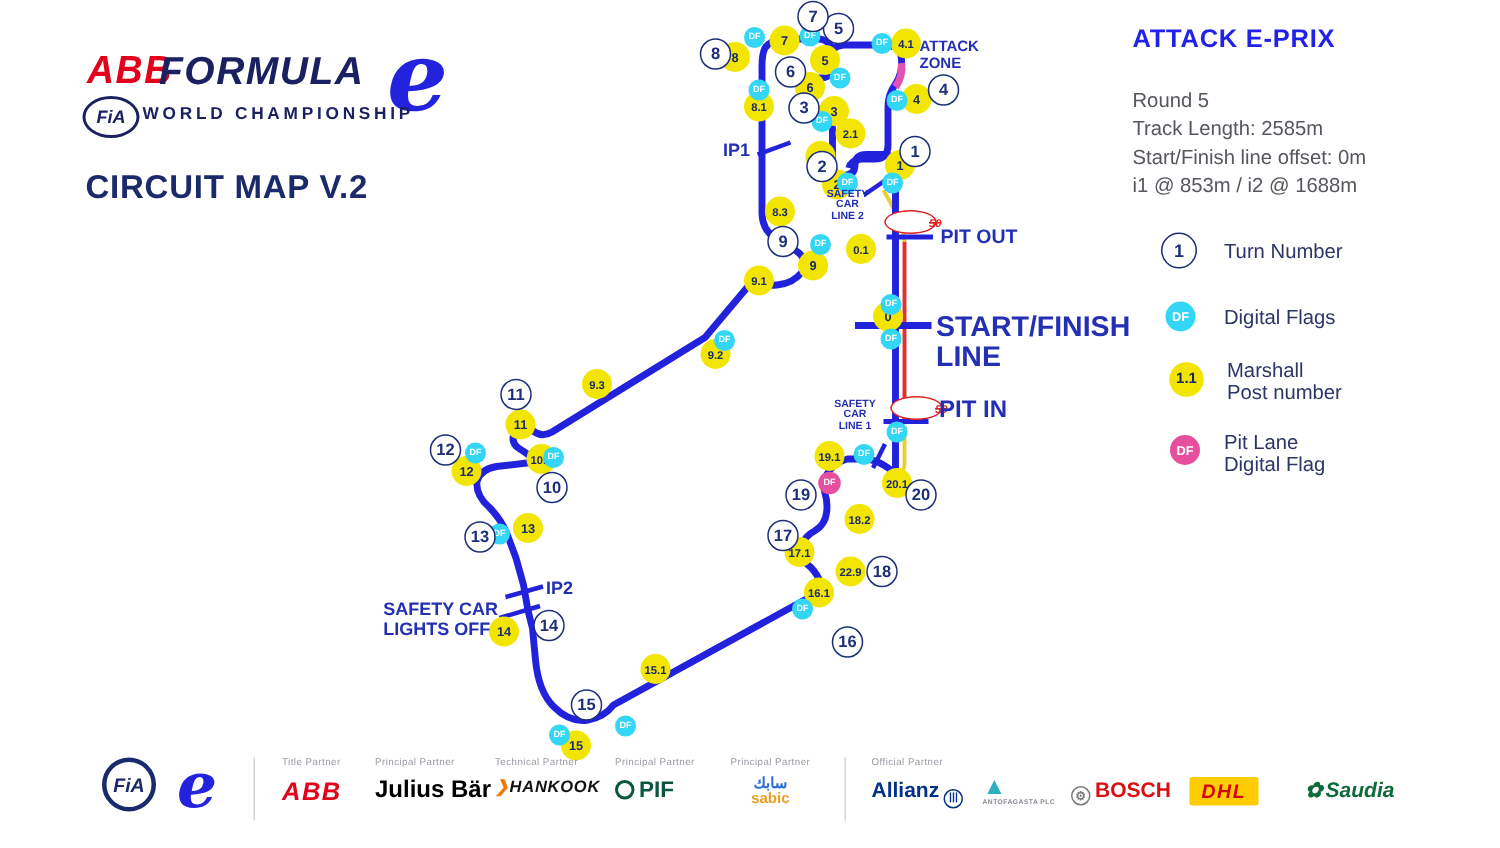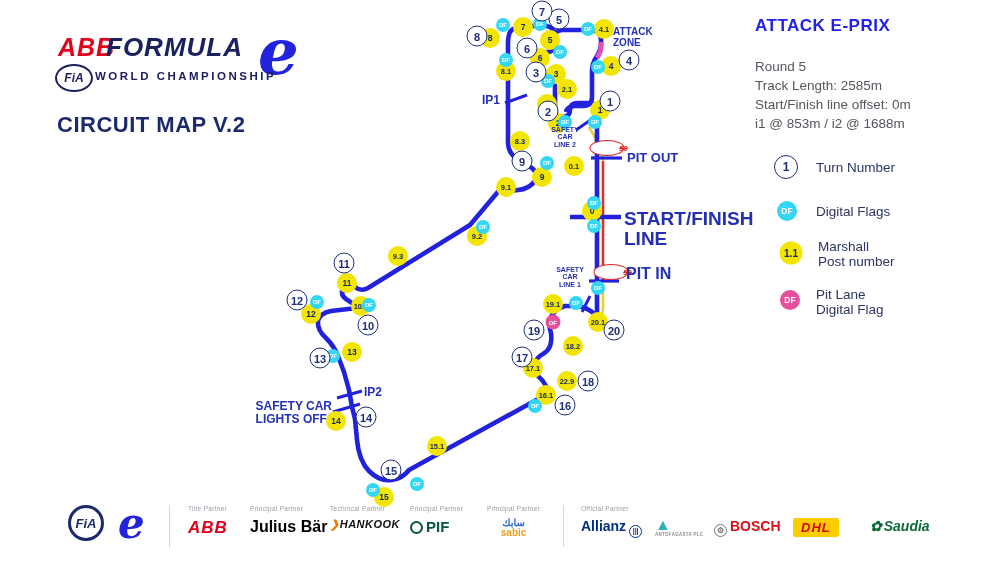--- a/index.html
+++ b/index.html
@@ -203,21 +203,21 @@
       <div class="turn-marker" style="left: 527px; top: 48px;">6</div>
       <div class="turn-marker" style="left: 542px; top: 11px;">7</div>
       <div class="turn-marker" style="left: 477px; top: 36px;">8</div>
       <div class="turn-marker" style="left: 522px; top: 161px;">9</div>
       <div class="turn-marker" style="left: 368px; top: 325px;">10</div>
       <div class="turn-marker" style="left: 344px; top: 263px;">11</div>
       <div class="turn-marker" style="left: 297px; top: 300px;">12</div>
       <div class="turn-marker" style="left: 320px; top: 358px;">13</div>
       <div class="turn-marker" style="left: 366px; top: 417px;">14</div>
       <div class="turn-marker" style="left: 391px; top: 470px;">15</div>
-      <div class="turn-marker" style="left: 565px; top: 405px; text-align: right;">16</div>
+      <div class="turn-marker" style="left: 565px; top: 428px; text-align: right;">16</div>
       <div class="turn-marker" style="left: 522px; top: 357px;">17</div>
       <div class="turn-marker" style="left: 588px; top: 381px;">18</div>
       <div class="turn-marker" style="left: 534px; top: 299px; margin-top: 31px;">19</div>
       <div class="turn-marker" style="left: 614px; top: 330px;">20</div>
       <div class="speed-sign" style="left: 607px; top: 148px;">50</div>
       <div class="speed-sign" style="left: 611px; top: 272px;">50</div>
       <div class="map-label " style="left: 613px; top: 27px; font-size: 10px;">ATTACK
 ZONE</div>
       <div class="map-label right" style="left: 500px; top: 94px; font-size: 12px;">IP1</div>
       <div class="map-label " style="left: 627px; top: 151px; font-size: 13px;">PIT OUT</div>

